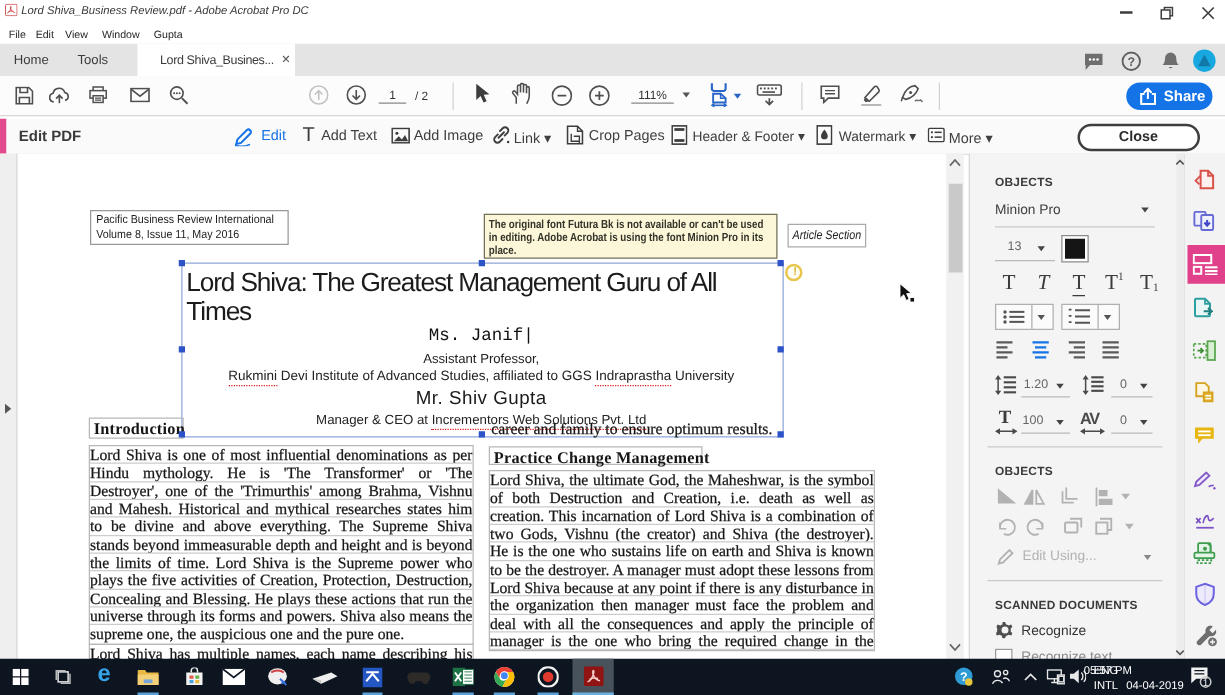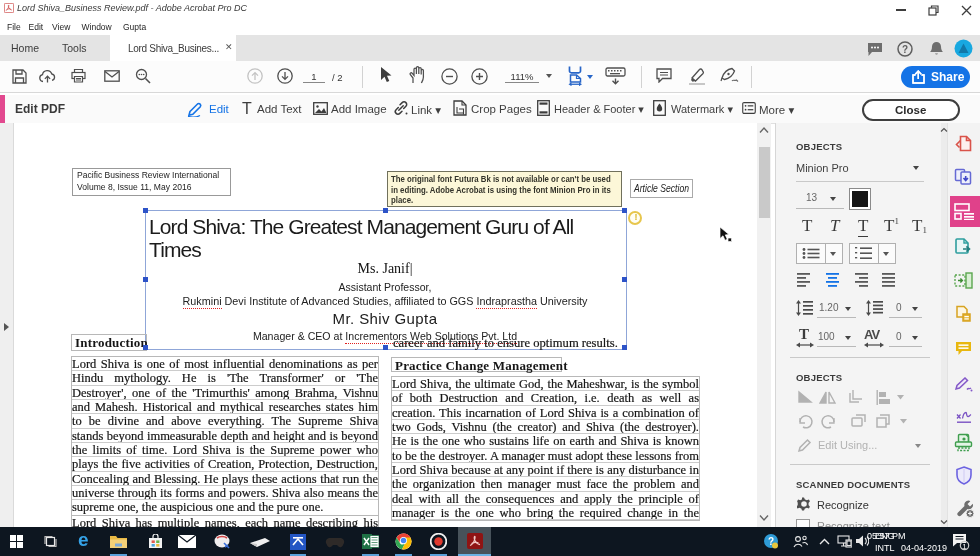--- a/index.html
+++ b/index.html
@@ -44,21 +44,21 @@
   #artbox{left:630px;top:179px;width:61px;height:17px;border:1px solid #aaa;}
   #artbox span{position:absolute;left:3px;top:2.5px;font-size:10px;font-style:italic;color:#222;white-space:nowrap;transform:scaleX(0.86);transform-origin:0 0;}
   #tooltip{left:387px;top:171px;width:233px;height:34px;background:#fcf7d8;border:1px solid #70705c;font-size:9.3px;font-weight:bold;color:#33332a;line-height:10.6px;}
   #tooltip div{position:absolute;left:3px;top:2px;width:280px;transform:scaleX(0.84);transform-origin:0 0;}
   
   #selbox{left:145px;top:210px;width:480px;height:138px;border:1px solid #8fa6d8;}
   .hdl{position:absolute;width:5px;height:5px;background:#2d53c8;}
   #warncirc{left:628px;top:211px;width:10px;height:10px;border:2.5px solid #e7c64d;border-radius:50%;background:#fffef4;}
   #warncirc i{position:absolute;left:4.5px;top:-1px;font-style:normal;font-size:9px;color:#d9b62c;font-weight:bold;}
   #titleline{left:149px;top:216px;width:600px;font-size:21px;color:#1b1b1b;line-height:22.5px;letter-spacing:-0.9px;white-space:nowrap;}
-  #msjanif{left:145px;top:261px;width:480px;text-align:center;font-size:14px;color:#111;}
+  #msjanif{left:145px;top:261px;width:480px;text-align:center;font-size:14px;color:#111;font-family:Liberation Mono, monospace;}
   #asstprof{left:145px;top:281px;width:480px;text-align:center;font-size:10.5px;color:#222;}
   #rukmini{left:145px;top:295px;width:480px;text-align:center;font-size:10.8px;color:#222;}
   #mrshiv{left:145px;top:310px;width:480px;text-align:center;font-size:15px;letter-spacing:0.4px;color:#1b1b1b;}
   #mgrceo{left:145px;top:330px;width:480px;text-align:center;font-size:10.6px;color:#222;}
   .squig{border-bottom:1px dotted #e02020;padding-bottom:0.5px;}
   #career{left:393px;top:336px;font-size:12.6px;-webkit-text-stroke:0.2px #161616;width:310px;white-space:nowrap;}
   
   .colbox{border:1px solid #b8b8b8;}
   .hdg{font-weight:bold;font-size:13px;padding-left:3px;white-space:nowrap;letter-spacing:0.2px;}
   .ln{box-sizing:border-box;height:14.35px;line-height:14.1px;font-size:12.5px;-webkit-text-stroke:0.2px #161616;text-align:justify;text-align-last:justify;border-bottom:1px solid #ccc;white-space:nowrap;overflow:hidden;}

